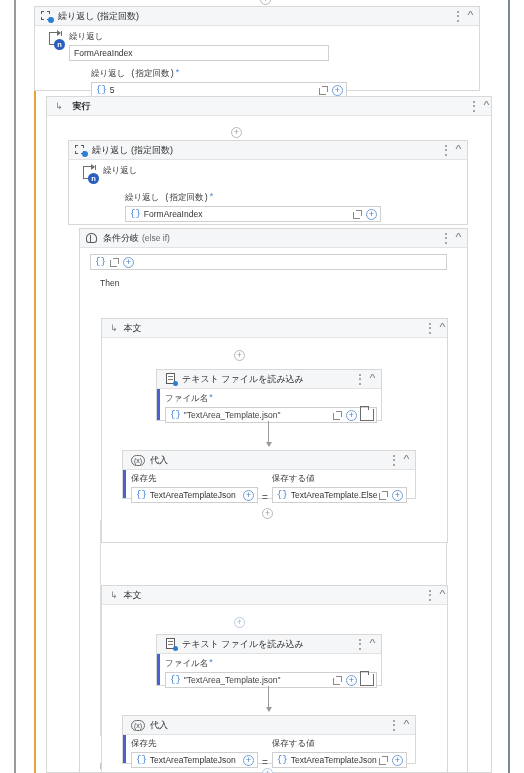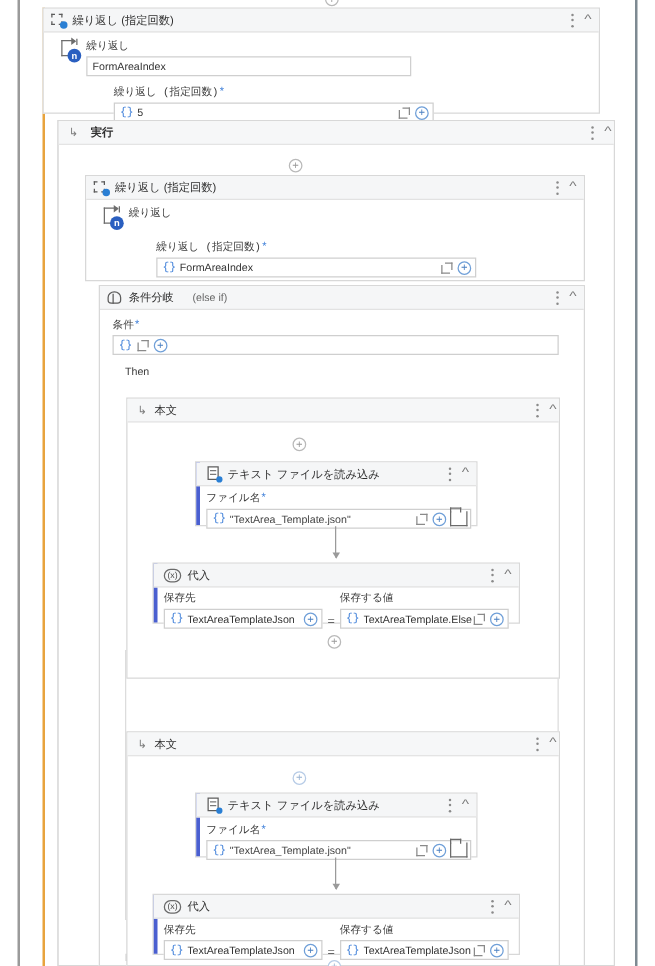--- a/index.html
+++ b/index.html
@@ -29,21 +29,21 @@
     padding: 0 4px 0 6px;
     position: relative;
   }
   .hdr-title {
     font-size: 9px;
     color: #2f2f2f;
     white-space: nowrap;
     letter-spacing: 0px;
     margin-left: 5px;
   }
-  .hdr-sub { color:#666; font-size: 8.5px; margin-left:15px; }
+  .hdr-sub { color:#666; font-size: 8.5px; margin-left:3px; }
   .hdr-actions {
     margin-left: auto;
     display: flex;
     align-items: center;
     gap: 9px;
     padding-right: 2px;
   }
   .kebab {
     width: 3px; height: 11px;
     display: flex; flex-direction: column; justify-content: space-between;
@@ -329,23 +329,20 @@
         <span class="kebab">
             <i></i>
             <i></i>
             <i></i>
           </span>
         <span class="chev">^</span>
       </span>
     </div>
 
     <div style="padding:6px 0 0 10px;">
-      <div class="fieldlabel">
-        <span>条件</span><span class="req">*</span>
-      </div>
       <div class="inputrow" style="width:357px;">
         <span class="brace">{}</span>
         <span class="exp"></span>
         <span class="plusbtn">+</span>
       </div>
     </div>
 
     <div style="padding:8px 0 3px 20px;">
       <span class="elselabel">Then</span>
     </div>

